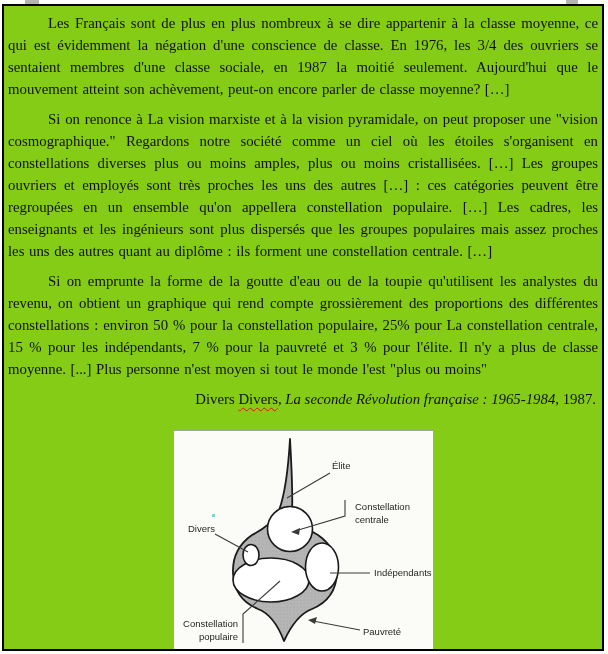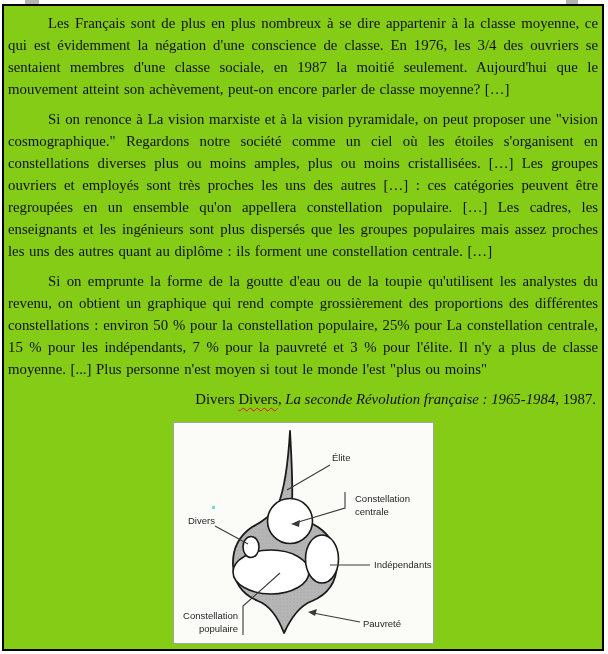--- a/index.html
+++ b/index.html
@@ -25,21 +25,21 @@
     font-size: 14.8px; line-height: 22px; text-align: right;
     margin: 4px 2px 0 0; color: #111;
   }
   .misspell {
     text-decoration: underline wavy #e01010 1px;
     text-underline-offset: 3px;
   }
   .citation .title { font-style: italic; margin-top: 28px; }
 
   .figure {
-    width: 261px; height: 222px; margin: 12px auto 0 auto;
+    width: 261px; height: 222px; margin: 20px auto 0 auto;
     border: 1px solid #a3a3a3; background: #fbfbf8; position: relative;
   }
   .figure svg { display: block; }
   .diag-label {
     font-family: "Liberation Sans", sans-serif;
     font-size: 9.5px; fill: #1f1f1f;
   }
   .speck { position: absolute; left: 38px; top: 83px; width: 3px; height: 3px; background: #7fd8d0; }
 </style>
 </head>

